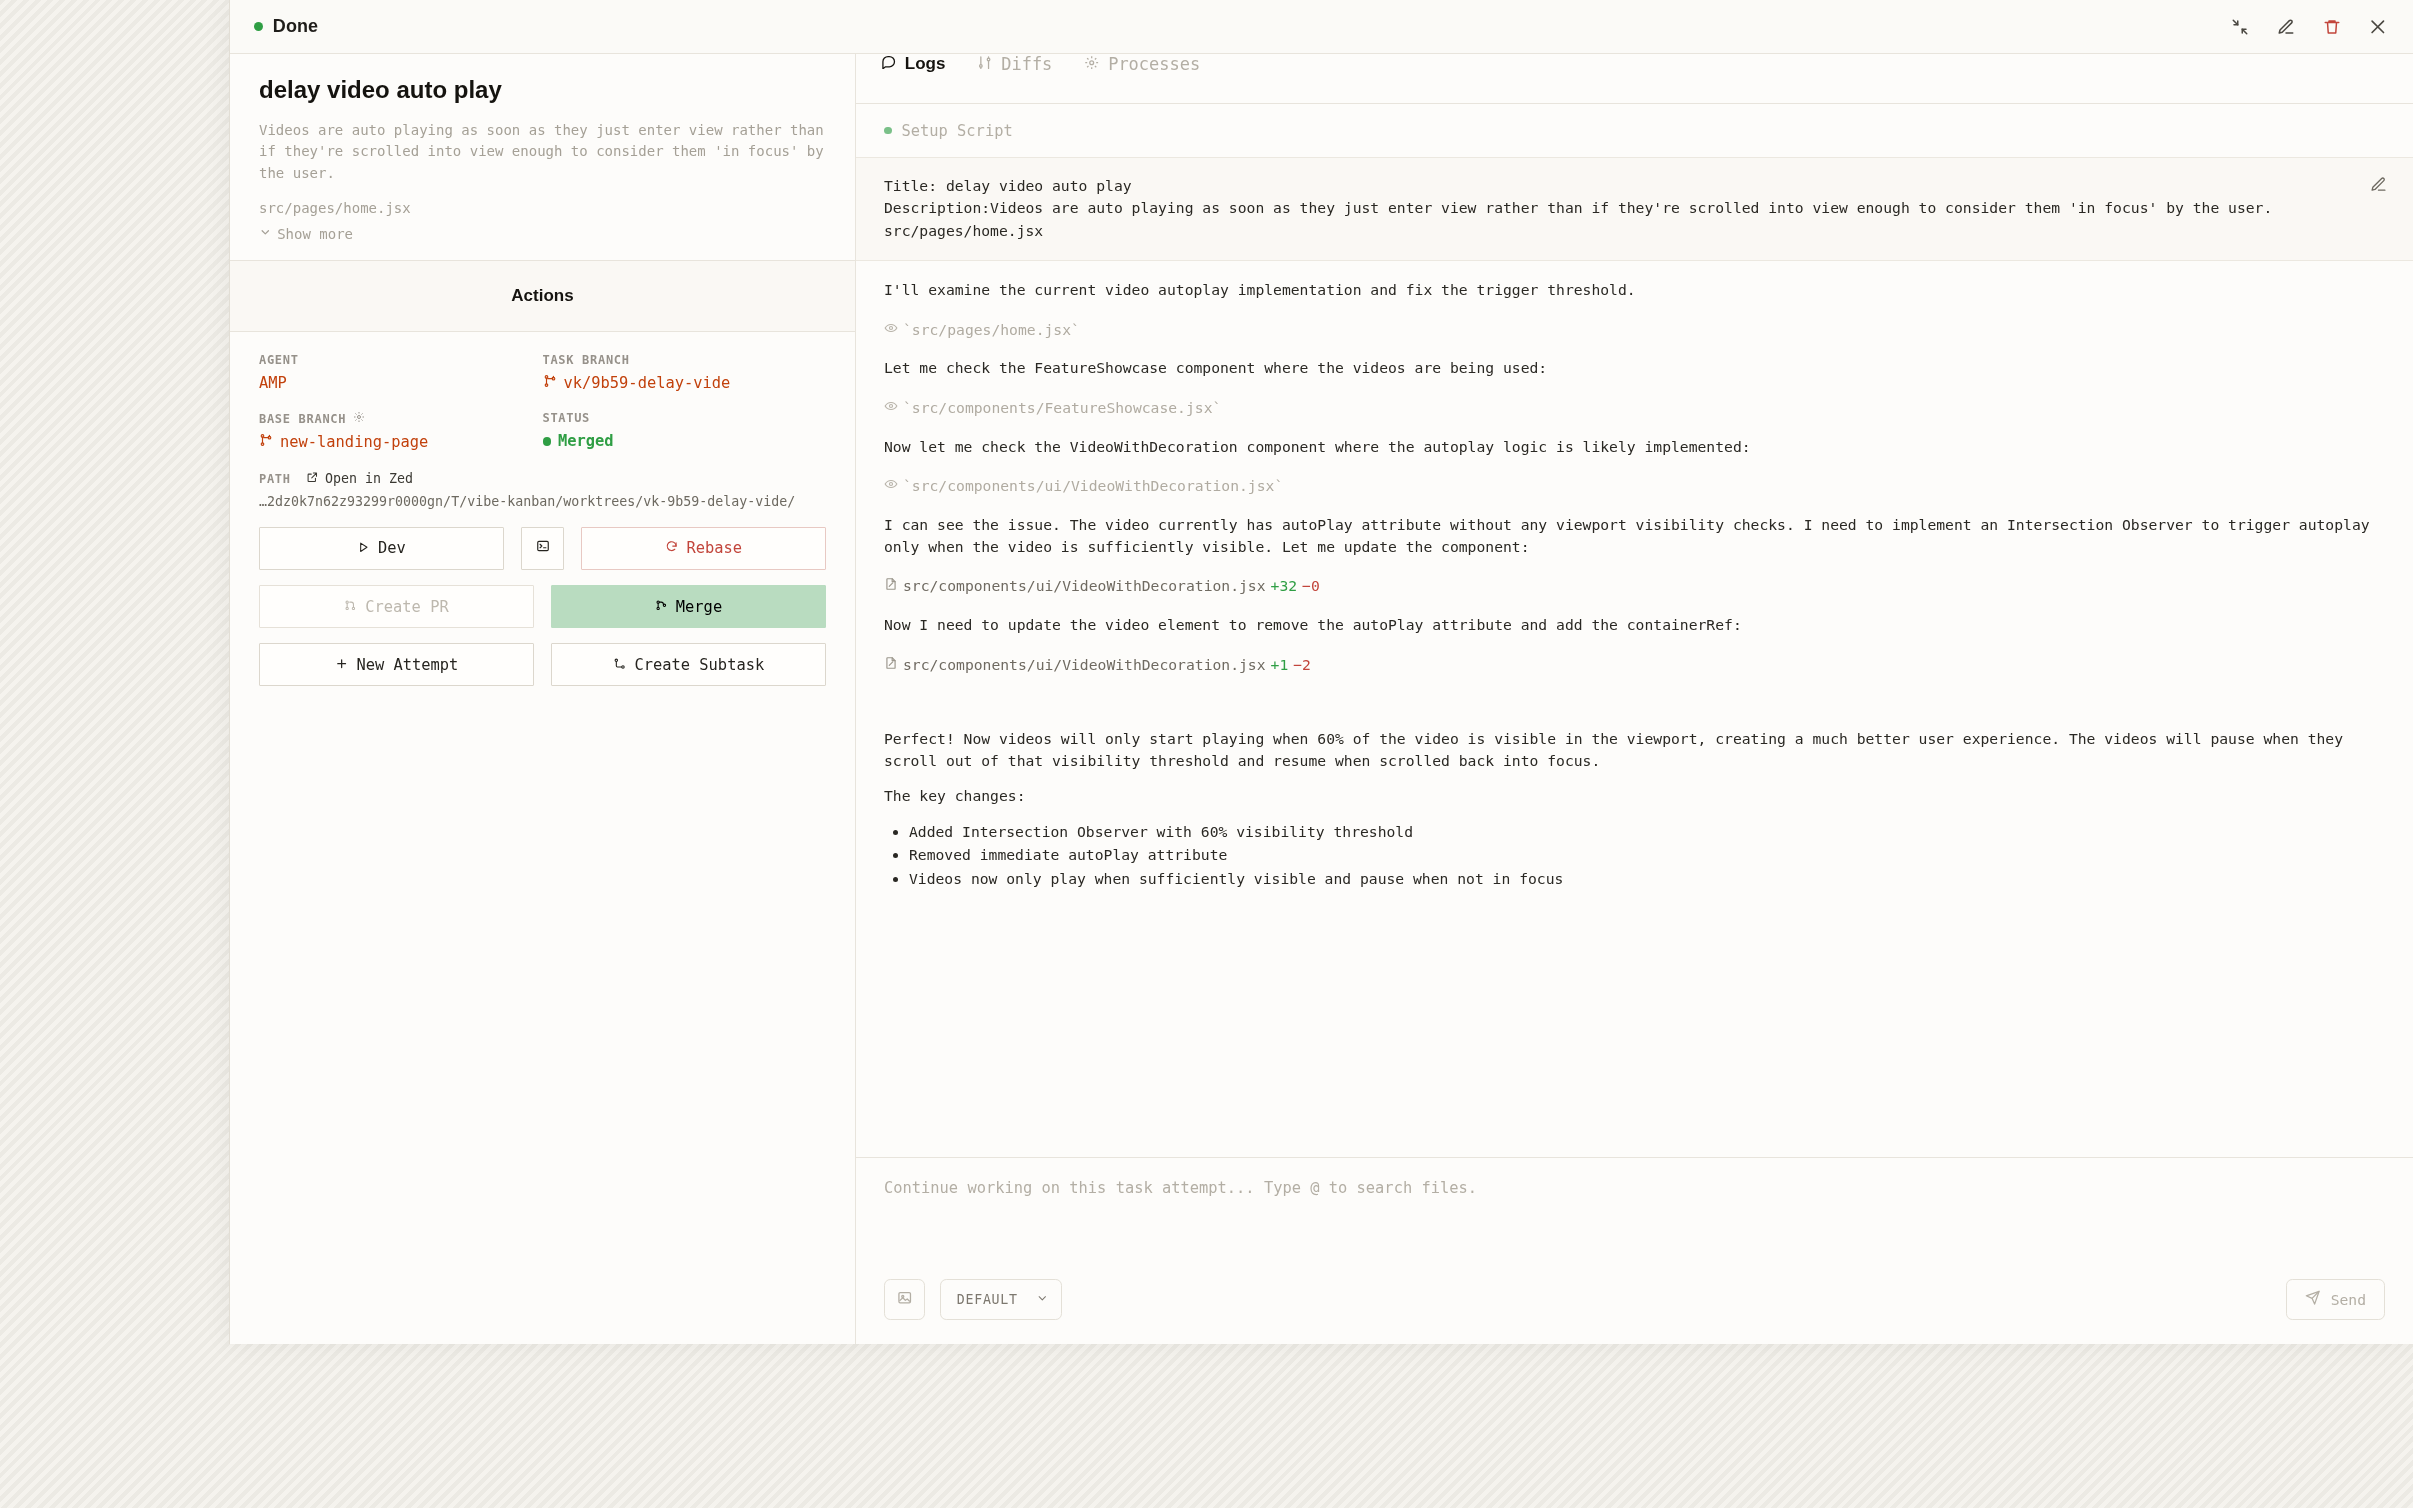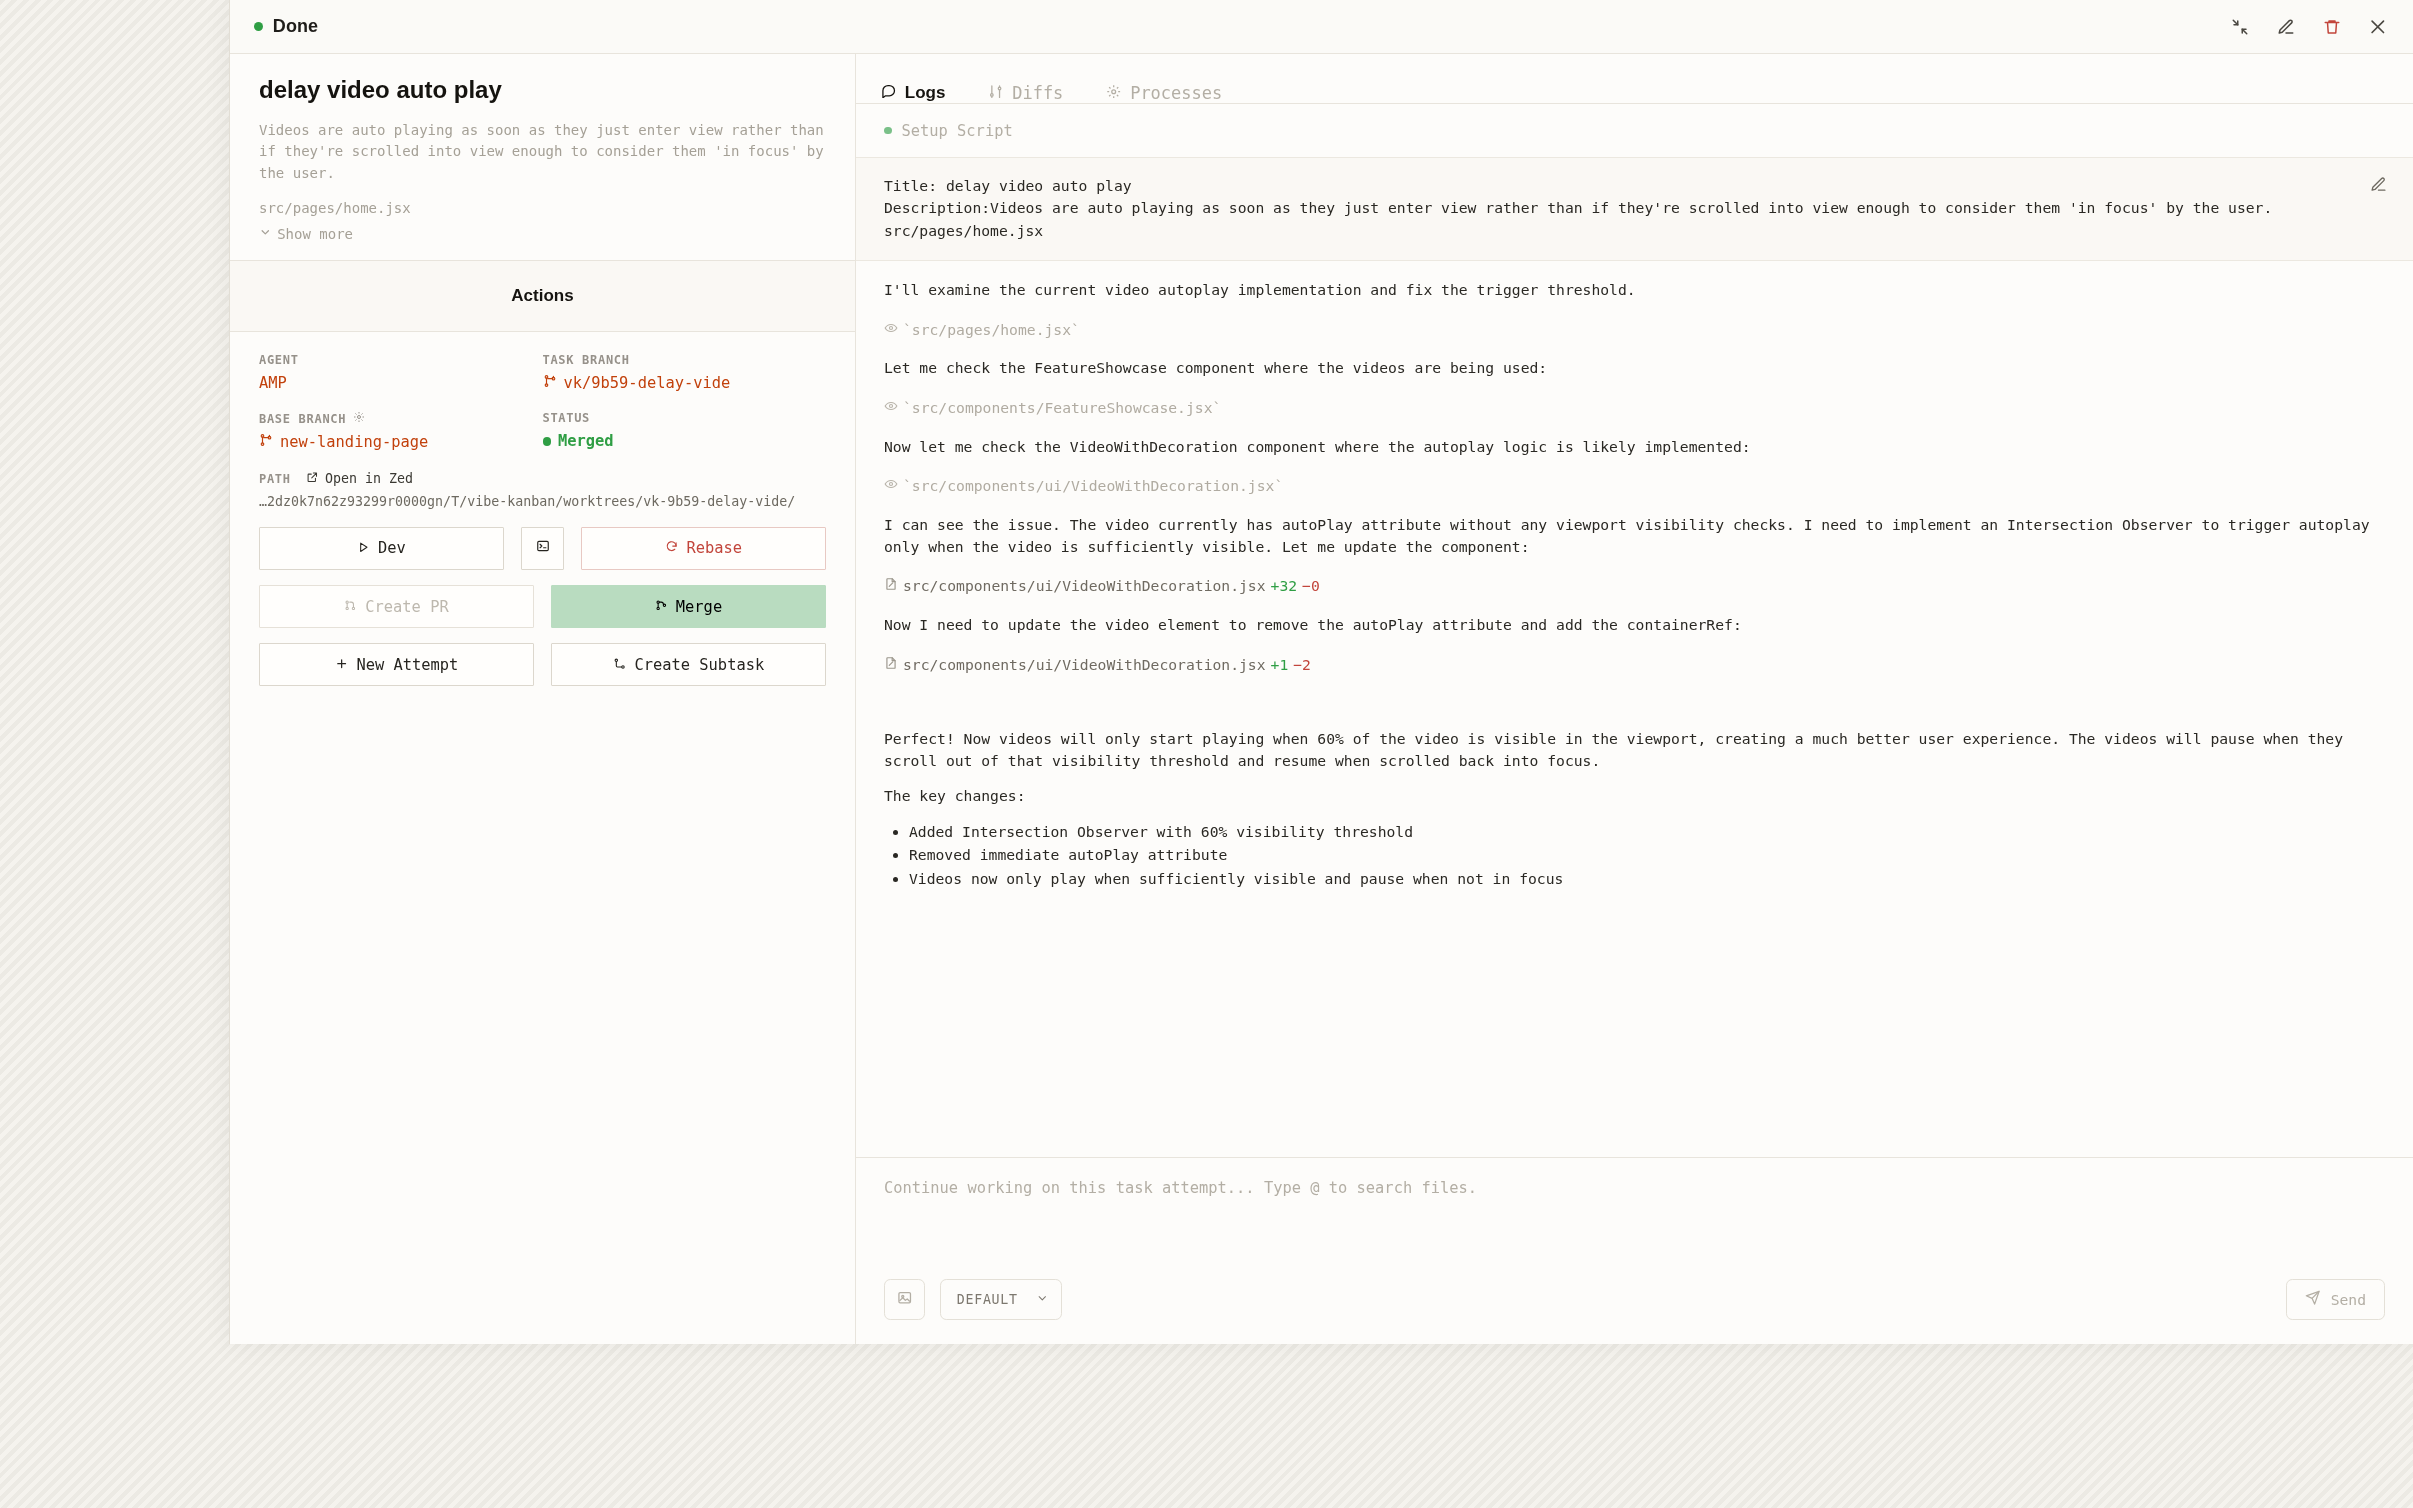--- a/index.html
+++ b/index.html
@@ -114,22 +114,22 @@
   .btn.square { flex: 0 0 43px; }
   .btn.rebase { color: #c2453b; border-color: #e8c9c3; }
   .btn.ghost { color: #bdb8ae; background: #fffefc; border-color:#e6e1d8; }
   .btn.merge { color: #9fc8a8; background: #b9dcc0; border-color: #b9dcc0; }
   .btn.merge.disabled { color: #000000; }
   .btn.plain { background:#fffefc; }
 
   
   .right { flex: 1 1 auto; display: flex; flex-direction: column; min-width: 0; background: #fdfcfa; }
   .tabs {
-    height: 50px; flex: 0 0 50px; display: flex; align-items: flex-end;
-    gap: 43px; padding: 0 25px; border-bottom: 0.7px solid #e8e4dc;
+    height: 50px; flex: 0 0 50px; display: flex; align-items: flex-start;
+    gap: 32px; padding: 0 25px; border-bottom: 0.7px solid #e8e4dc;
   }
   .tab { display: flex; align-items: center; gap: 8.4px; font-size: 17px; color: #b3aea4; cursor: pointer; }
   .tab.active { color: #15130f; font-weight: 700; font-family: "Liberation Sans", sans-serif; }
   .setup-row {
     height: 54px; flex: 0 0 54px; display: flex; align-items: center; gap: 9.8px;
     padding: 0 28px; border-bottom: 0.7px solid #ece8e0; color: #b3aea4; font-size: 15.4px;
   }
   .setup-dot { width: 7.7px; height: 7.7px; border-radius: 50%; background: #7ac088; }
   .head-block {
     padding: 17px 28px 18px 28px; border-bottom: 0.7px solid #ece8e0;

